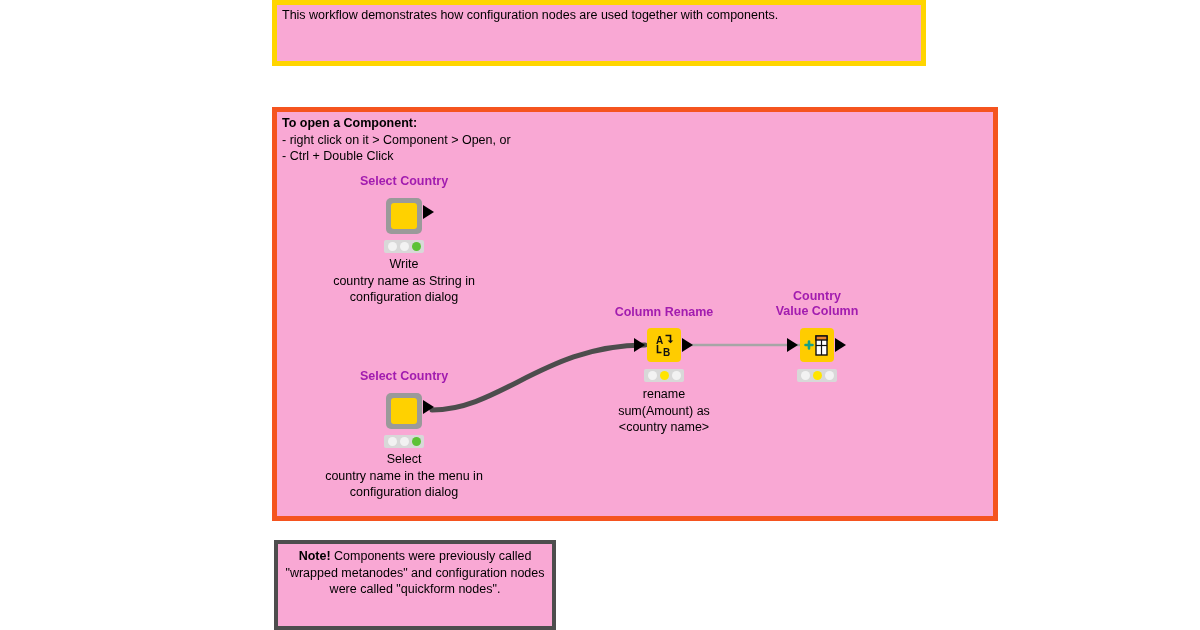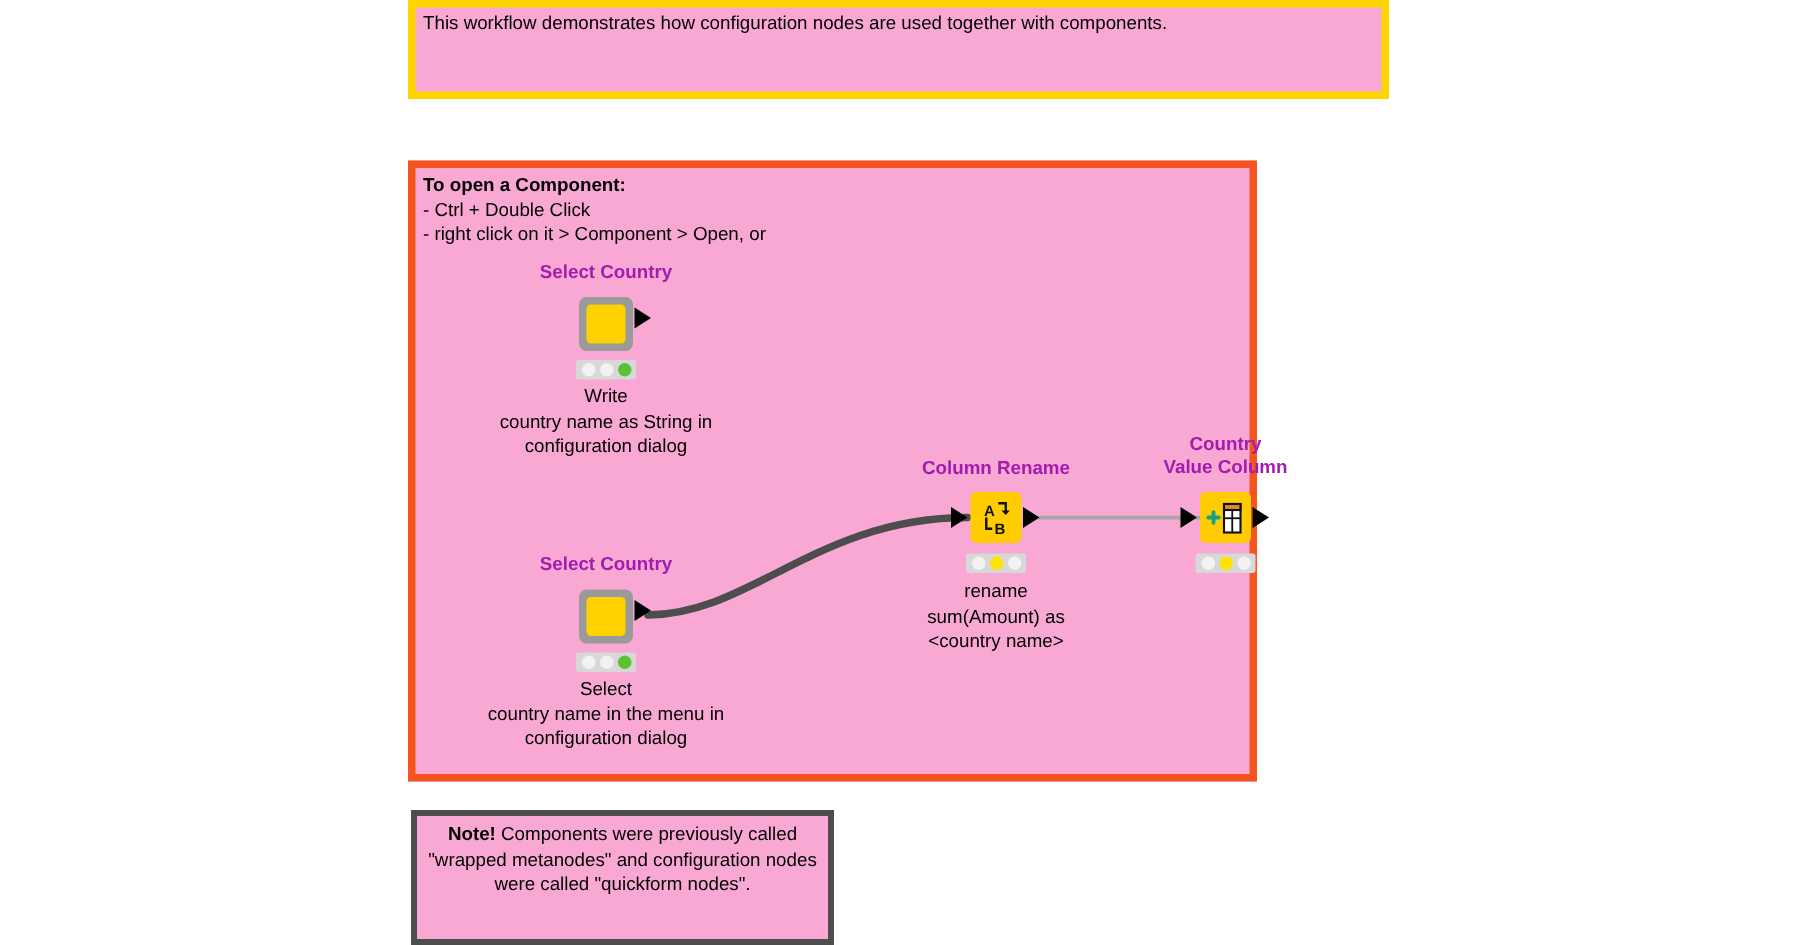--- a/index.html
+++ b/index.html
@@ -40,21 +40,21 @@
     top: 0px;
     width: 654px;
     height: 66px;
     border: 5px solid var(--yellow, #FFD500);
     padding: 2px 4px 0 5px;
   }
 
   #component-annotation {
     left: 272px;
     top: 107px;
-    width: 566px;
+    width: 726px;
     height: 414px;
     border: 5px solid var(--orange, #F5541F);
     padding: 0;
   }
   #component-annotation .ann-head {
     position: absolute;
     left: 5px;
     top: 3px;
     width: 620px;
   }
@@ -209,22 +209,22 @@
 
 <div class="canvas">
 
   <div class="annotation" id="description-annotation" style="border-color: rgb(255, 213, 0);">
     <div class="ann-text">This workflow demonstrates how configuration nodes are used together with components.</div>
   </div>
 
   <div class="annotation" id="component-annotation" style="border-color: rgb(245, 84, 31);">
     <div class="ann-head">
       <span class="ann-title">To open a Component:</span>
+      <span class="ann-line">- right click on it &gt; Component &gt; Open, or</span>
       <span class="ann-line">- Ctrl + Double Click</span>
-      <span class="ann-line">- right click on it &gt; Component &gt; Open, or</span>
     </div>
   </div>
 
   <svg id="connections-layer">
 
     <path d="M 432 410 C 500 410 545 345 645 345" fill="none" stroke="#4D4D4D" stroke-width="5" stroke-linecap="round"></path>
 
     <line x1="686" y1="345" x2="800" y2="345" stroke="#A6A6A6" stroke-width="2.5"></line>
   </svg>
 

